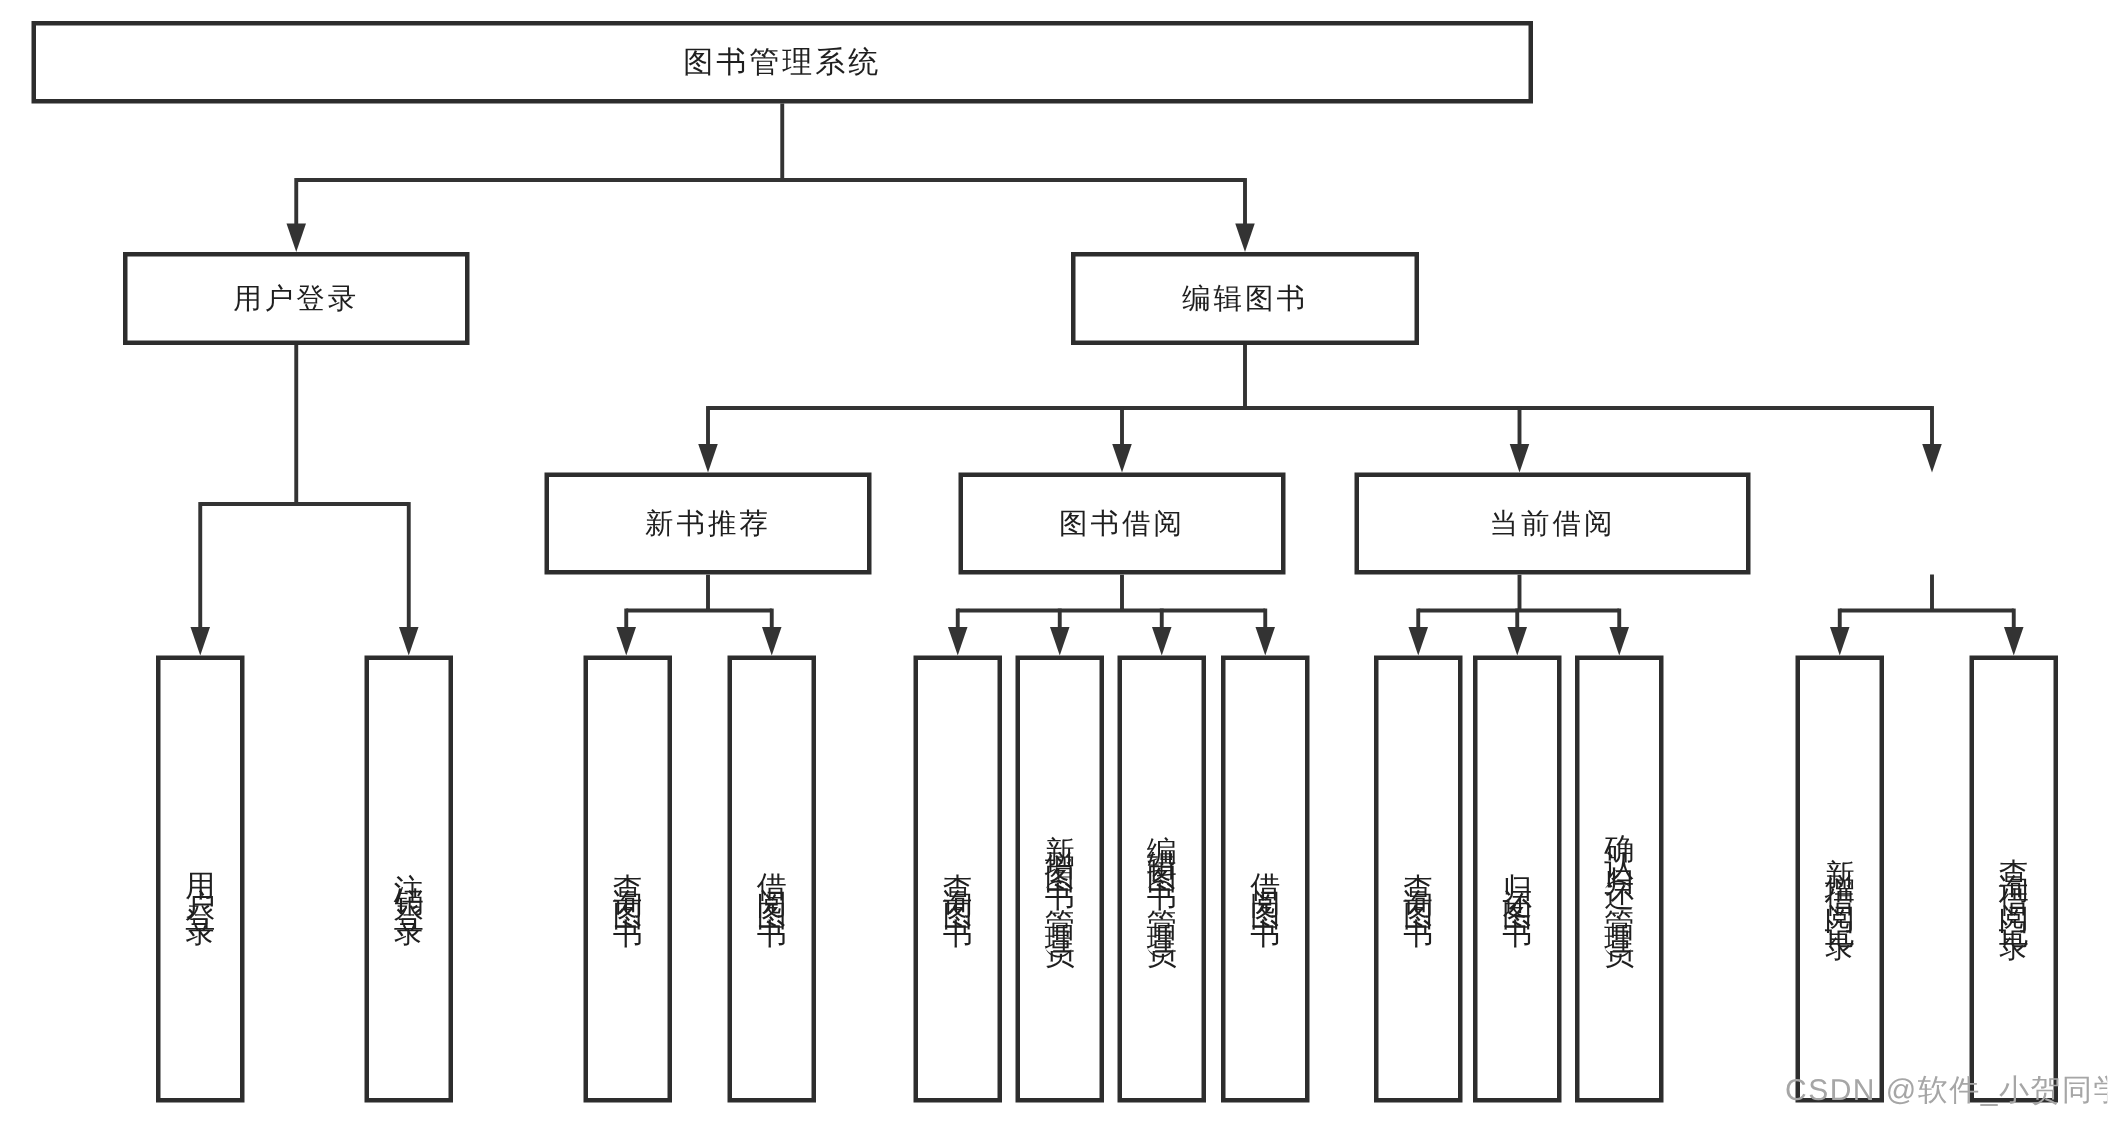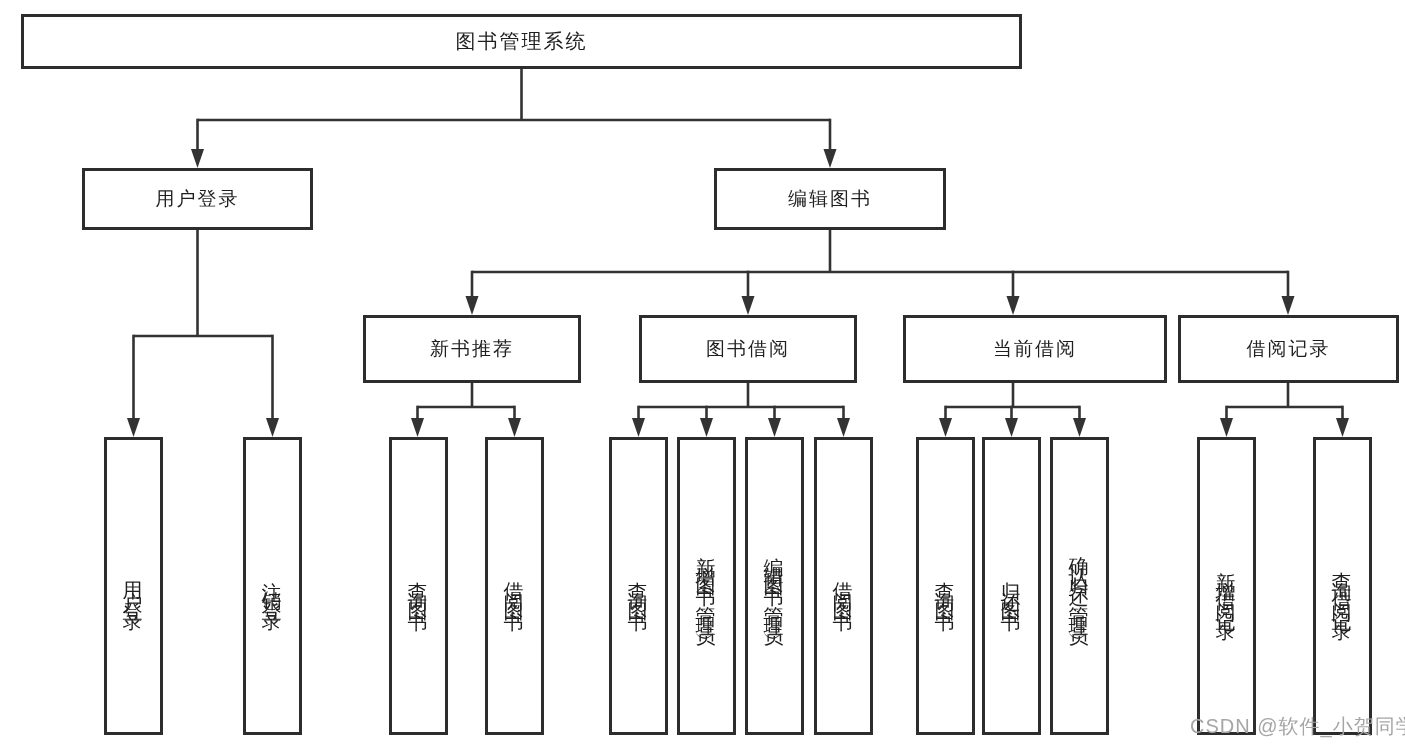--- a/index.html
+++ b/index.html
@@ -100,23 +100,20 @@
 
   <div class="box h" style="left:363px;top:315px;width:218px;height:68px">
     <span>新书推荐</span>
   </div>
   <div class="box h" style="left:639px;top:315px;width:218px;height:68px">
     <span>图书借阅</span>
   </div>
   <div class="box h" style="left:903px;top:315px;width:264px;height:68px">
     <span>当前借阅</span>
   </div>
-  <div class="box h" style="left:1178px;top:315px;width:221px;height:68px">
-    <span>借阅记录</span>
-  </div>
 
   <div class="box v" style="left:104px;top:437px;width:59px;height:298px">
     <span>用户登录</span>
   </div>
   <div class="box v" style="left:243px;top:437px;width:59px;height:298px">
     <span>注销登录</span>
   </div>
 
   <div class="box v" style="left:389px;top:437px;width:59px;height:298px">
     <span>查询图书</span>

